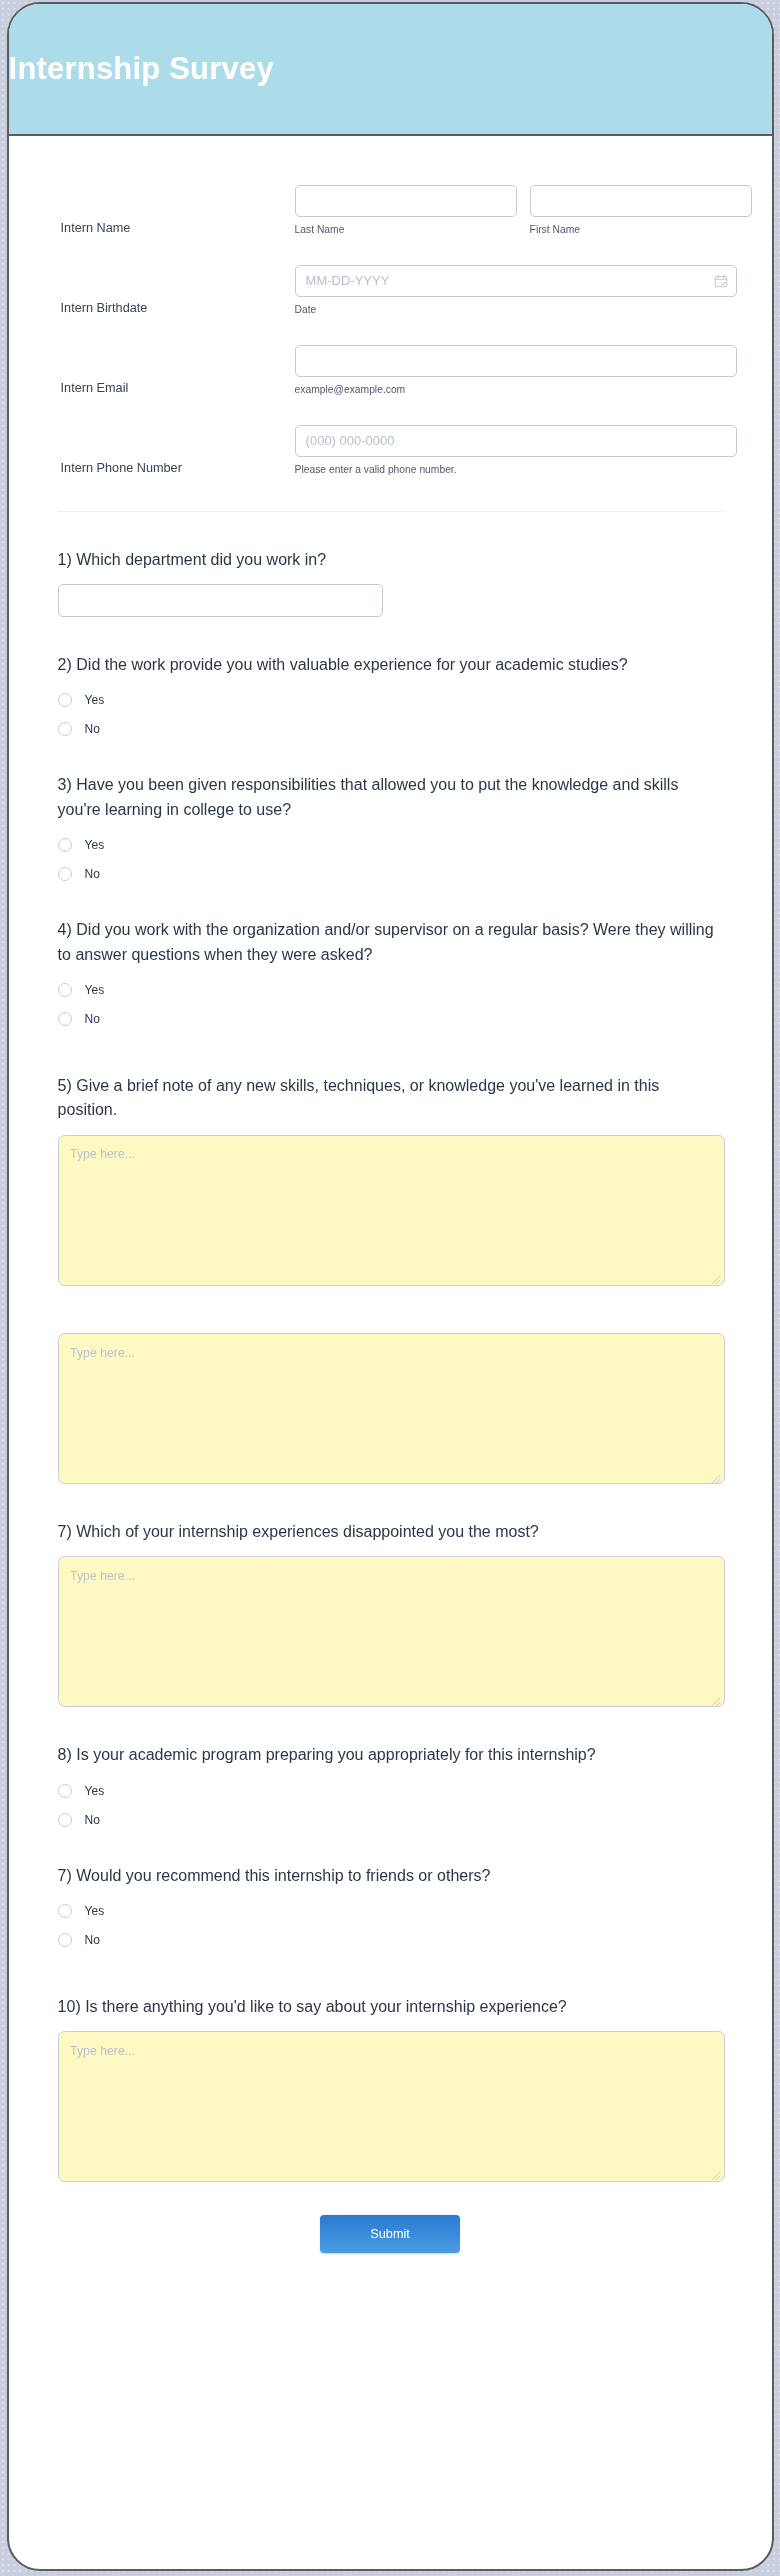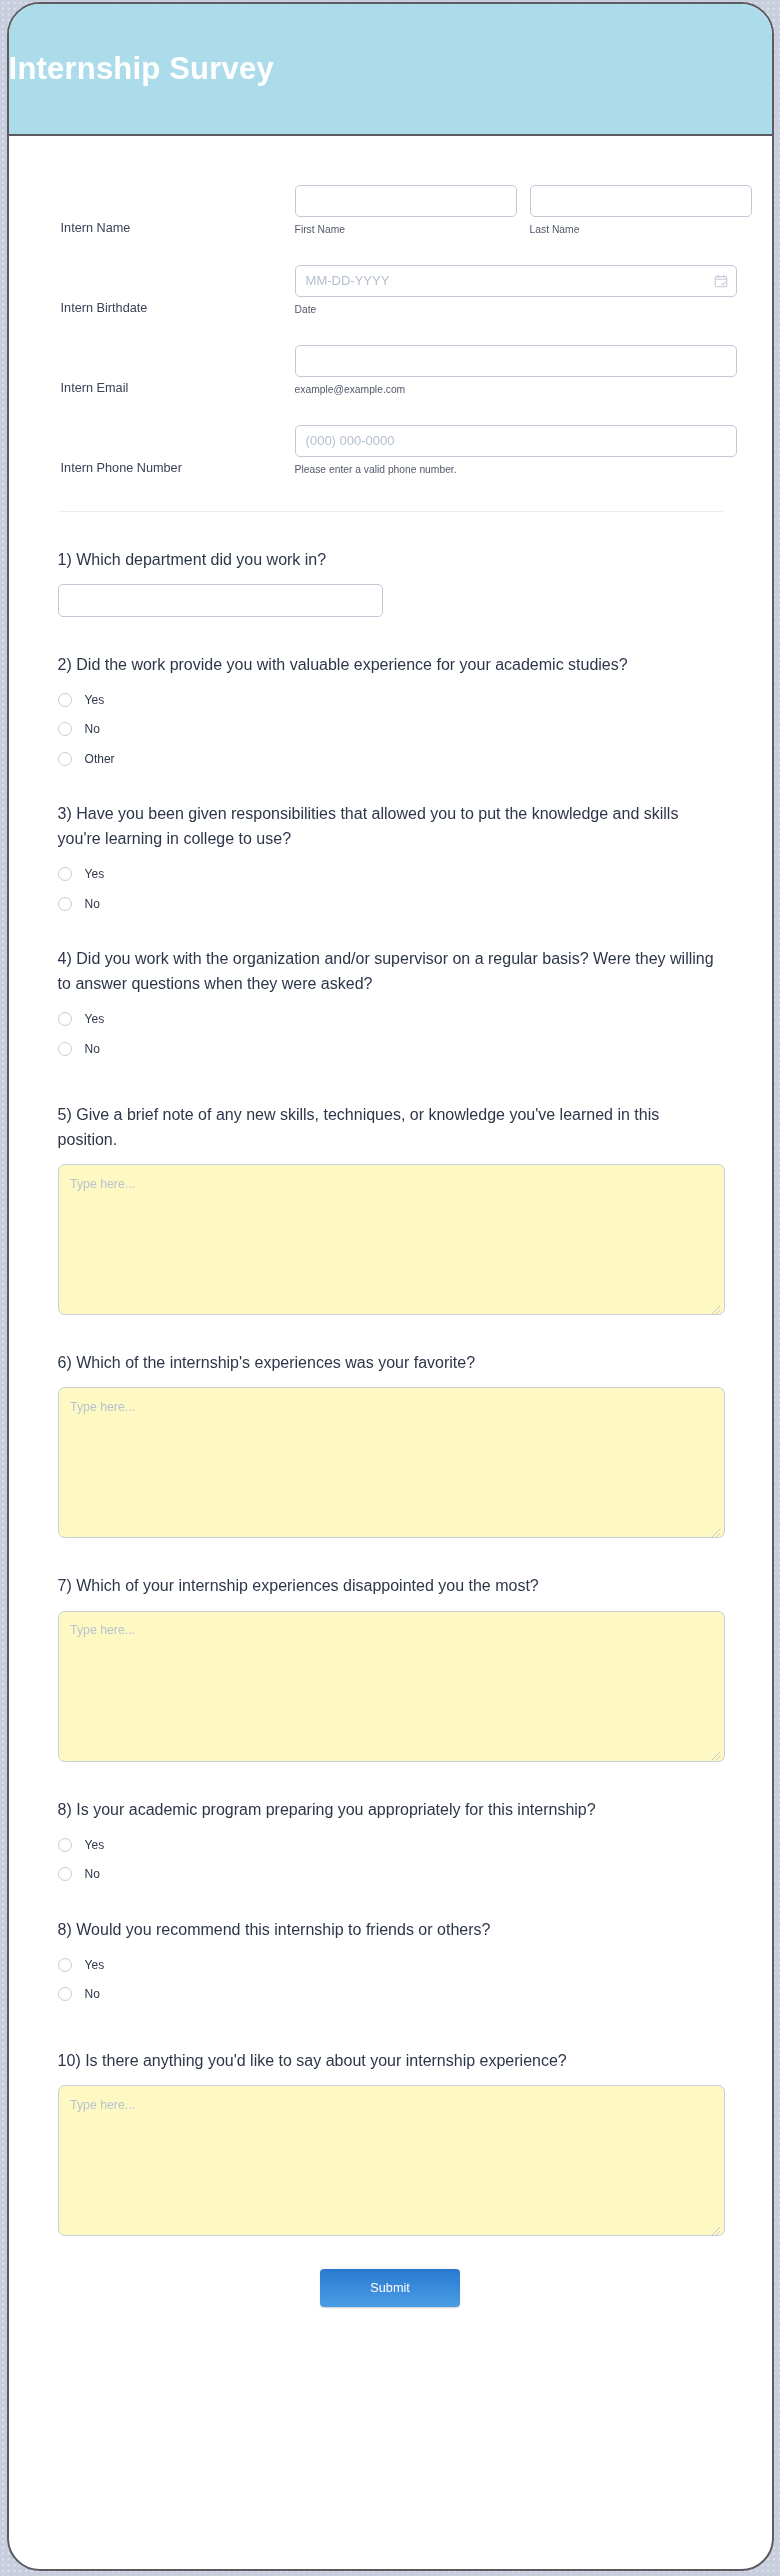--- a/index.html
+++ b/index.html
@@ -220,25 +220,25 @@
   <div class="form-body">
 
     <div class="spacer-60"></div>
 
     <div class="field-row">
       <div class="field-label">Intern Name</div>
       <div class="field-control">
         <div class="name-grid">
           <div class="name-col">
             <input class="txt-input" type="text" placeholder="" style="">
-            <div class="sub-label">First Name</div>
+            <div class="sub-label">Last Name</div>
           </div>
           <div class="name-col">
             <input class="txt-input" type="text" placeholder="" style="">
-            <div class="sub-label">Last Name</div>
+            <div class="sub-label">First Name</div>
           </div>
         </div>
       </div>
     </div>
 
     <div class="spacer-34"></div>
 
     <div class="field-row">
       <div class="field-label">Intern Birthdate</div>
       <div class="field-control">
@@ -293,24 +293,20 @@
       <p class="q-text">2) Did the work provide you with valuable experience for your academic studies?</p>
       <div class="radio-list">
         <div class="radio-row">
           <span class="radio-dot"></span>
           <span class="radio-label">Yes</span>
         </div>
         <div class="radio-row">
           <span class="radio-dot"></span>
           <span class="radio-label">No</span>
         </div>
-        <div class="radio-row">
-          <span class="radio-dot"></span>
-          <span class="radio-label">Other</span>
-        </div>
       </div>
     </div>
 
     <div class="gap-sm"></div>
 
     <div class="q-block">
       <p class="q-text">3) Have you been given responsibilities that allowed you to put the knowledge and skills you're learning in college to use?</p>
       <div class="radio-list">
         <div class="radio-row">
           <span class="radio-dot"></span>
@@ -350,21 +346,20 @@
             <line x1="11" y1="1" x2="1" y2="11" stroke="#b9c0cc" stroke-width="1"></line>
             <line x1="11" y1="6" x2="6" y2="11" stroke="#b9c0cc" stroke-width="1"></line>
           </svg>
         </span>
       </div>
     </div>
 
     <div class="gap-md"></div>
 
     <div class="q-block">
-      <p class="q-text">6) Which of the internship's experiences was your favorite?</p>
       <div class="ta-wrap">
         <textarea class="ta" placeholder="Type here..." style=""></textarea>
         <span class="ta-grip">
           <svg width="10" height="10" viewBox="0 0 12 12">
             <line x1="11" y1="1" x2="1" y2="11" stroke="#b9c0cc" stroke-width="1"></line>
             <line x1="11" y1="6" x2="6" y2="11" stroke="#b9c0cc" stroke-width="1"></line>
           </svg>
         </span>
       </div>
     </div>
@@ -396,21 +391,21 @@
         <div class="radio-row">
           <span class="radio-dot"></span>
           <span class="radio-label">No</span>
         </div>
       </div>
     </div>
 
     <div class="gap-sm"></div>
 
     <div class="q-block">
-      <p class="q-text">8) Would you recommend this internship to friends or others?</p>
+      <p class="q-text">7) Would you recommend this internship to friends or others?</p>
       <div class="radio-list">
         <div class="radio-row">
           <span class="radio-dot"></span>
           <span class="radio-label">Yes</span>
         </div>
         <div class="radio-row">
           <span class="radio-dot"></span>
           <span class="radio-label">No</span>
         </div>
       </div>

